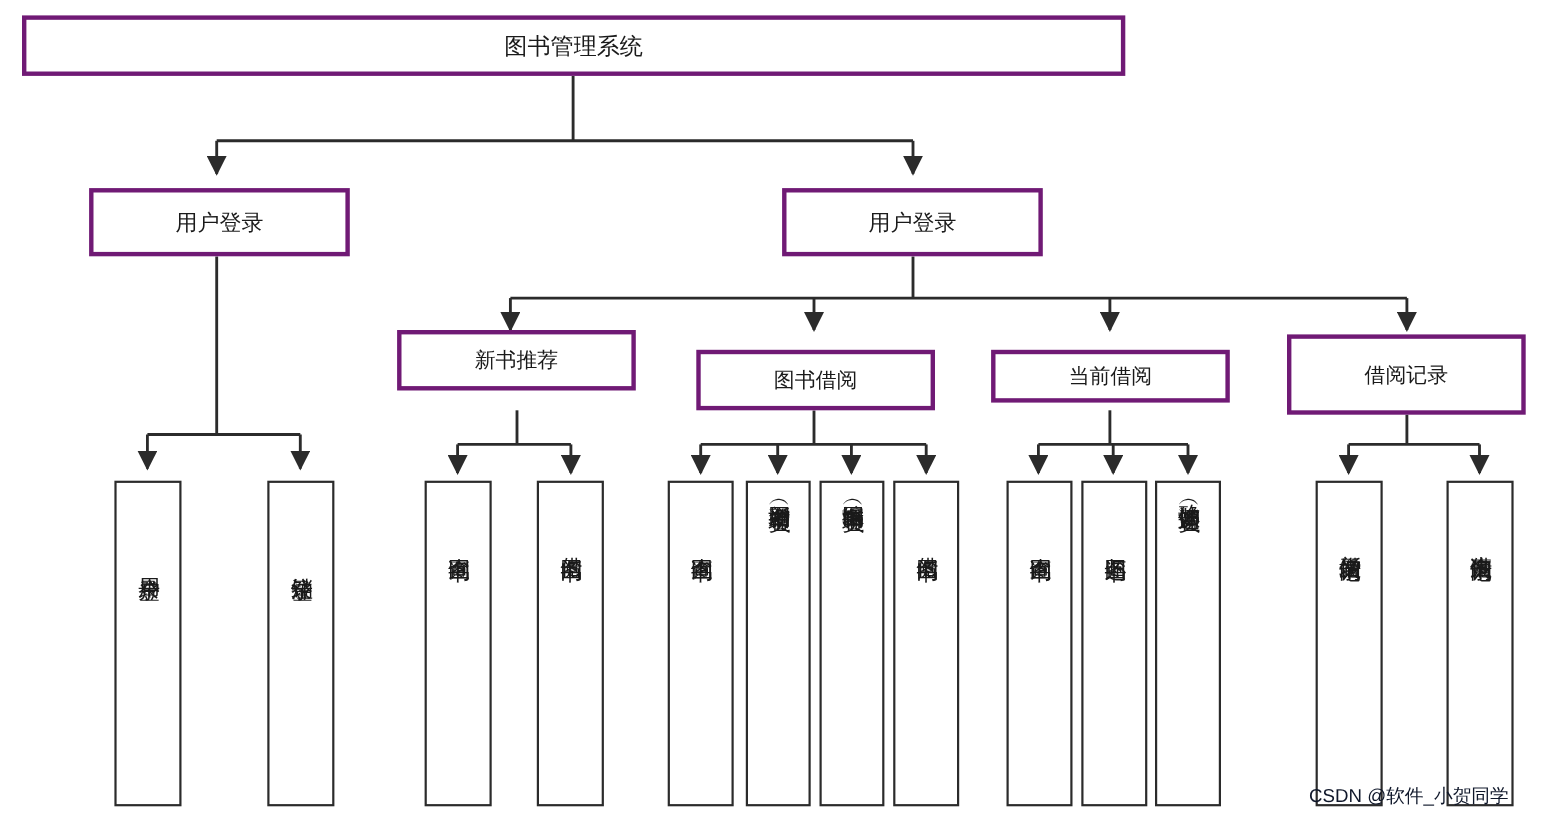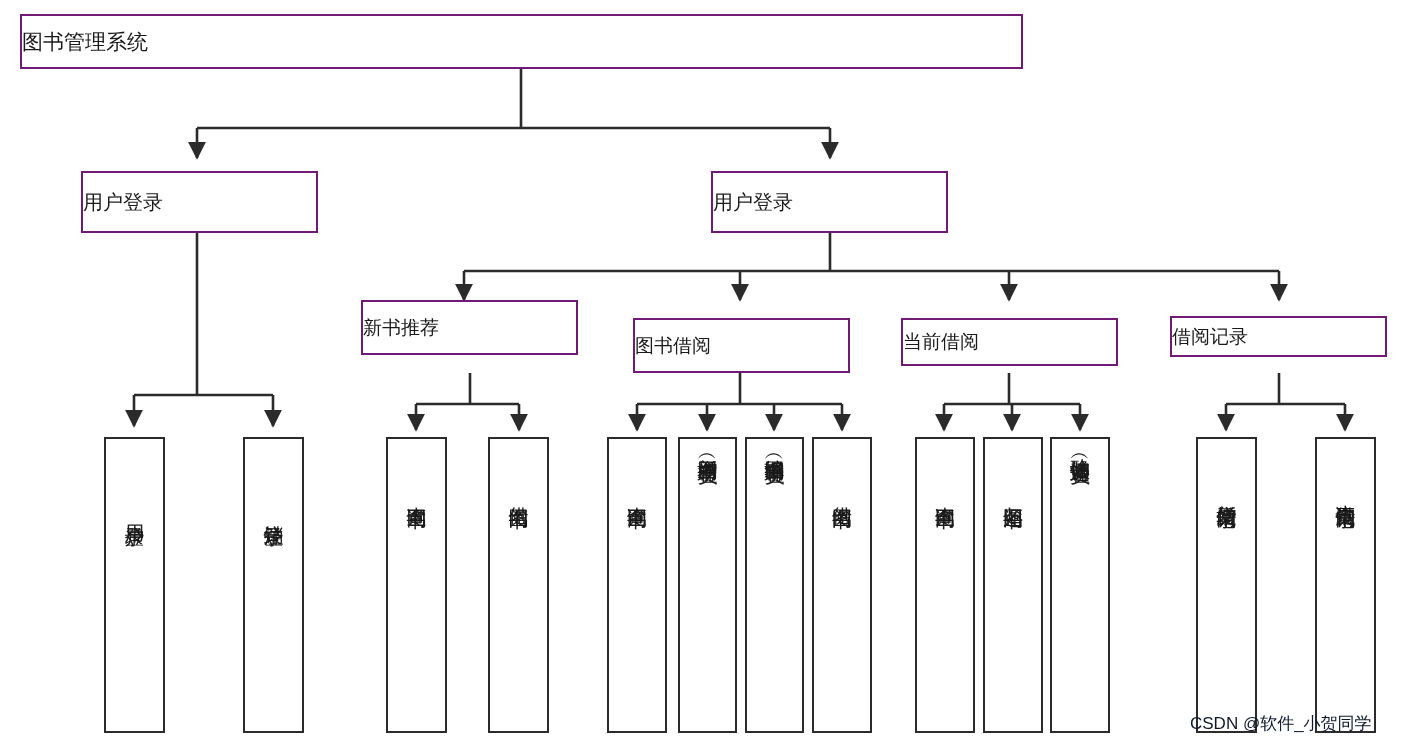--- a/index.html
+++ b/index.html
@@ -20,24 +20,25 @@
   #wires {
     position: absolute;
     left: 0;
     top: 0;
     width: 1405px;
     height: 747px;
   }
   .node {
     position: absolute;
     box-sizing: border-box;
-    border: 2px solid #701a75;
+    border: 4px solid #701a75;
     background: #ffffff;
     display: flex;
     align-items: center;
+    justify-content: center;
     color: #1a1a1a;
     z-index: 2;
   }
   .node.root  { font-size: 21px; }
   .node.lvl1  { font-size: 20px; }
   .node.lvl2  { font-size: 19px; }
   .leaf {
     position: absolute;
     box-sizing: border-box;
     border: 2px solid #2b2b2b;
@@ -140,21 +141,21 @@
 
   <div class="node lvl2" style="left:361px; top:300px; width:217px; height:55px;">
     <span>新书推荐</span>
   </div>
   <div class="node lvl2" style="left:633px; top:318px; width:217px; height:55px;">
     <span>图书借阅</span>
   </div>
   <div class="node lvl2" style="left:901px; top:318px; width:217px; height:48px;">
     <span>当前借阅</span>
   </div>
-  <div class="node lvl2" style="left:1170px; top:316px; width:217px; height:41px;">
+  <div class="node lvl2" style="left:1170px; top:304px; width:217px; height:73px;">
     <span>借阅记录</span>
   </div>
 
   <div class="leaf lowmid" style="left:104px; top:437px; width:61px; height:296px;">
     <span class="vtext">用户登录</span>
   </div>
   <div class="leaf lowmid" style="left:243px; top:437px; width:61px; height:296px;">
     <span class="vtext">注销登录</span>
   </div>
 

